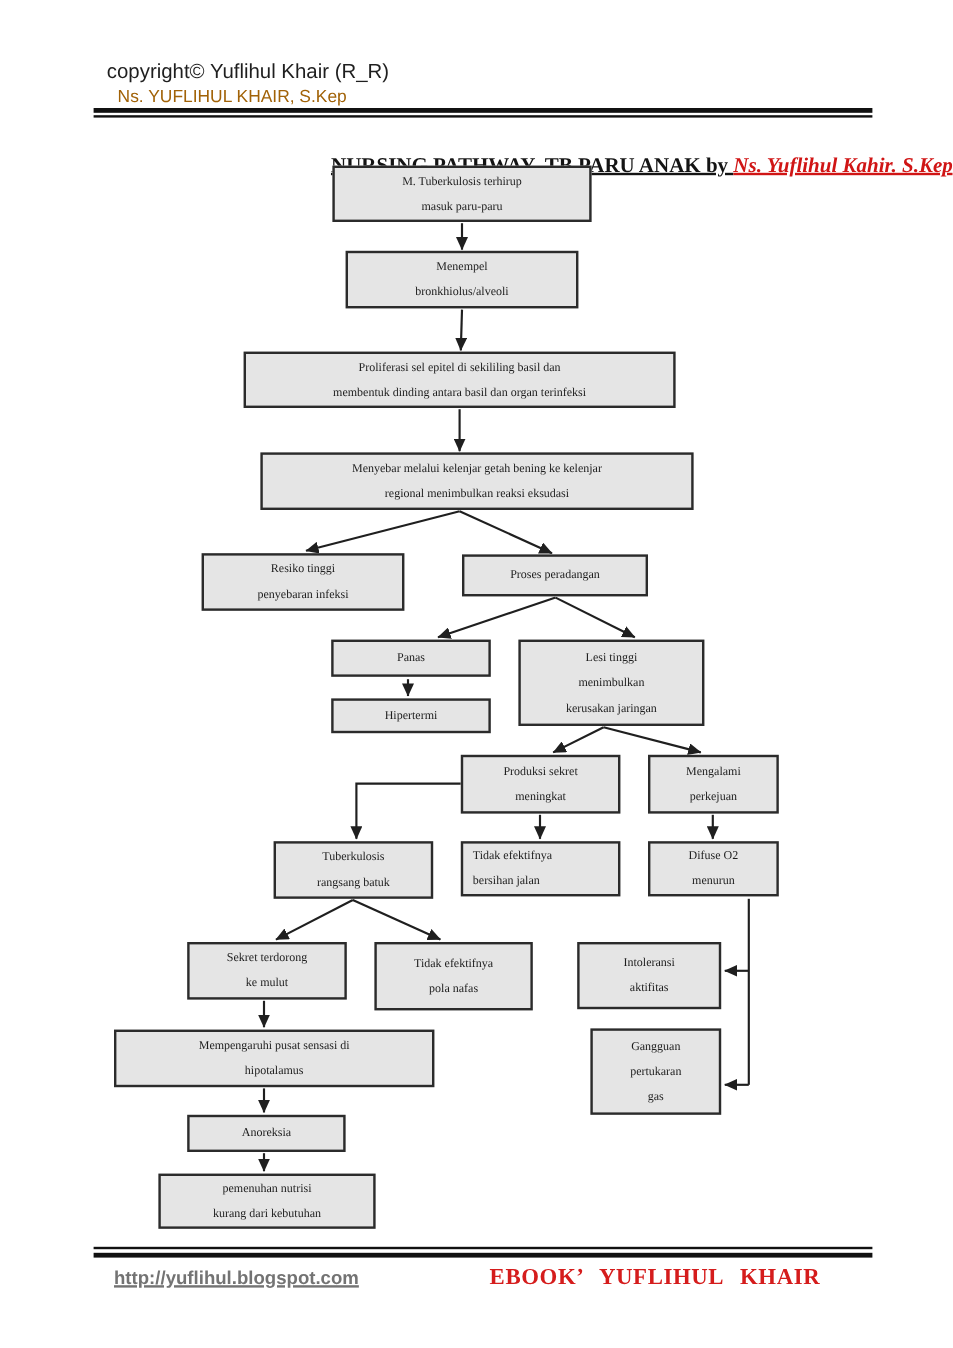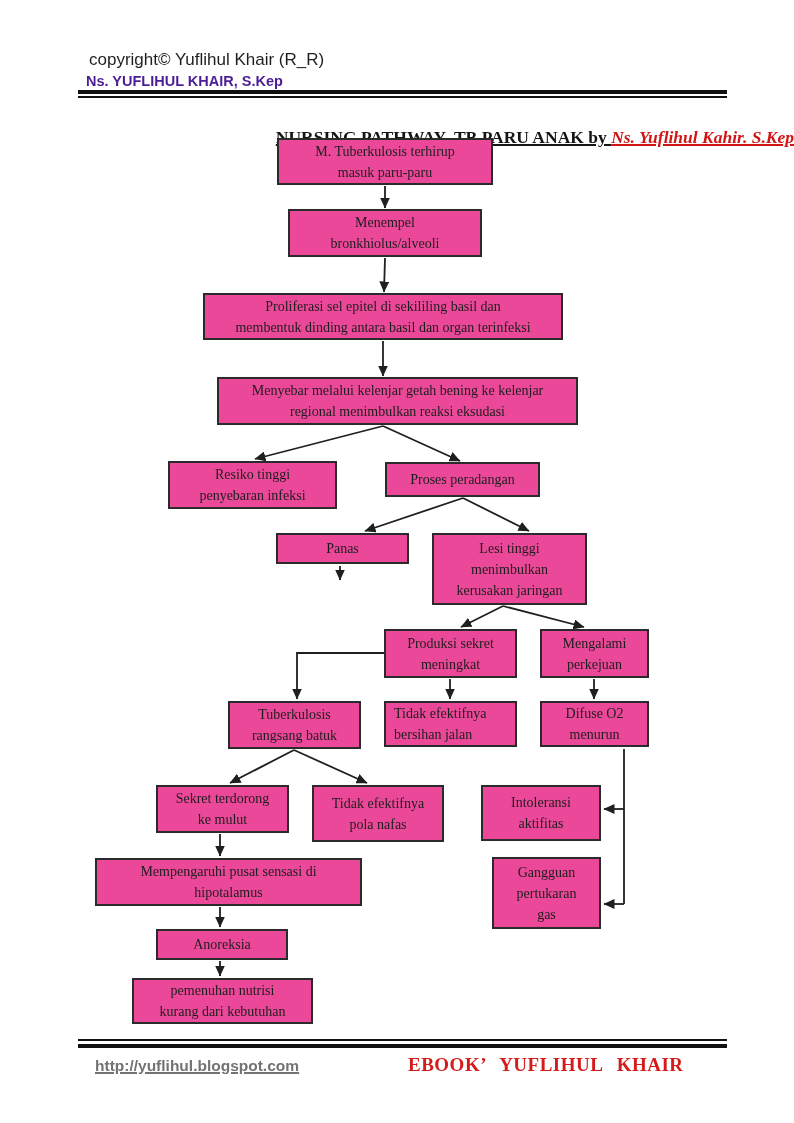--- a/index.html
+++ b/index.html
@@ -7,22 +7,22 @@
     position:relative;width:794px;height:1123px;background:#ffffff;
     font-family:"Liberation Serif",serif;color:#1d1d1d;overflow:hidden;
   }
   .abs{position:absolute;}
   
   .copyright-line{
     left:89px;top:50px;font-family:"Liberation Sans",sans-serif;
     font-size:17px;color:#1f1f1f;white-space:pre;
   }
   .author-line{
-    left:86px;top:73px;font-family:"Liberation Sans",sans-serif;
-    font-size:14.5px;font-weight:bold;color:#4c1d95;white-space:pre;
+    left:98px;top:73px;font-family:"Liberation Sans",sans-serif;
+    font-size:14.5px;font-weight:normal;color:#a16207;white-space:pre;
   }
   .rule-top{
     left:78px;top:90px;width:649px;height:8px;box-sizing:border-box;
     border-top:4px solid #111;border-bottom:2px solid #111;
   }
   .rule-bottom{
     left:78px;top:1039px;width:649px;height:9px;box-sizing:border-box;
     border-top:2px solid #111;border-bottom:4.5px solid #111;
   }
   .doc-title{
@@ -30,23 +30,23 @@
     font-size:17.5px;font-weight:bold;white-space:pre;
   }
   .doc-title .t-black{
     color:#141414;text-decoration:underline;text-decoration-thickness:1.5px;
   }
   .doc-title .t-red{
     color:#d01515;font-style:italic;text-decoration:underline;text-decoration-thickness:1.5px;
   }
   
   .node{
-    position:absolute;box-sizing:border-box;background:#ec4899;
+    position:absolute;box-sizing:border-box;background:#e5e5e5;
     border:2px solid #2b2b2b;display:flex;align-items:center;justify-content:center;
-    text-align:center;font-size:14px;line-height:21px;color:#1d1d1d;
+    text-align:center;font-size:10px;line-height:21px;color:#1d1d1d;
     white-space:pre-line;padding:1px 4px;
   }
   .node.align-left{justify-content:flex-start;text-align:left;padding-left:8px;}
   svg.arrows{position:absolute;left:0;top:0;pointer-events:none;}
   
   .footer-url{
     left:95px;top:1057px;font-family:"Liberation Sans",sans-serif;
     font-size:15.5px;font-weight:bold;color:#737373;
     text-decoration:underline;text-decoration-thickness:1.5px;white-space:pre;cursor:pointer;
   }
@@ -104,20 +104,21 @@
   <div class="node" style="left:288px;top:209px;width:194px;height:48px">Menempel
 bronkhiolus/alveoli</div>
   <div class="node" style="left:203px;top:293px;width:360px;height:47px">Proliferasi sel epitel di sekililing basil dan
 membentuk dinding antara basil dan organ terinfeksi</div>
   <div class="node" style="left:217px;top:377px;width:361px;height:48px">Menyebar melalui kelenjar getah bening ke kelenjar
 regional menimbulkan reaksi eksudasi</div>
   <div class="node" style="left:168px;top:461px;width:169px;height:48px">Resiko tinggi
 penyebaran infeksi</div>
   <div class="node" style="left:385px;top:462px;width:155px;height:35px">Proses peradangan</div>
   <div class="node" style="left:276px;top:533px;width:133px;height:31px">Panas</div>
+  <div class="node" style="left:276px;top:582px;width:133px;height:29px">Hipertermi</div>
   <div class="node" style="left:432px;top:533px;width:155px;height:72px">Lesi tinggi
 menimbulkan
 kerusakan jaringan</div>
   <div class="node" style="left:384px;top:629px;width:133px;height:49px">Produksi sekret
 meningkat</div>
   <div class="node" style="left:540px;top:629px;width:109px;height:49px">Mengalami
 perkejuan</div>
   <div class="node align-left" style="left:384px;top:701px;width:133px;height:46px">Tidak efektifnya
 bersihan jalan</div>
   <div class="node" style="left:540px;top:701px;width:109px;height:46px">Difuse O2

